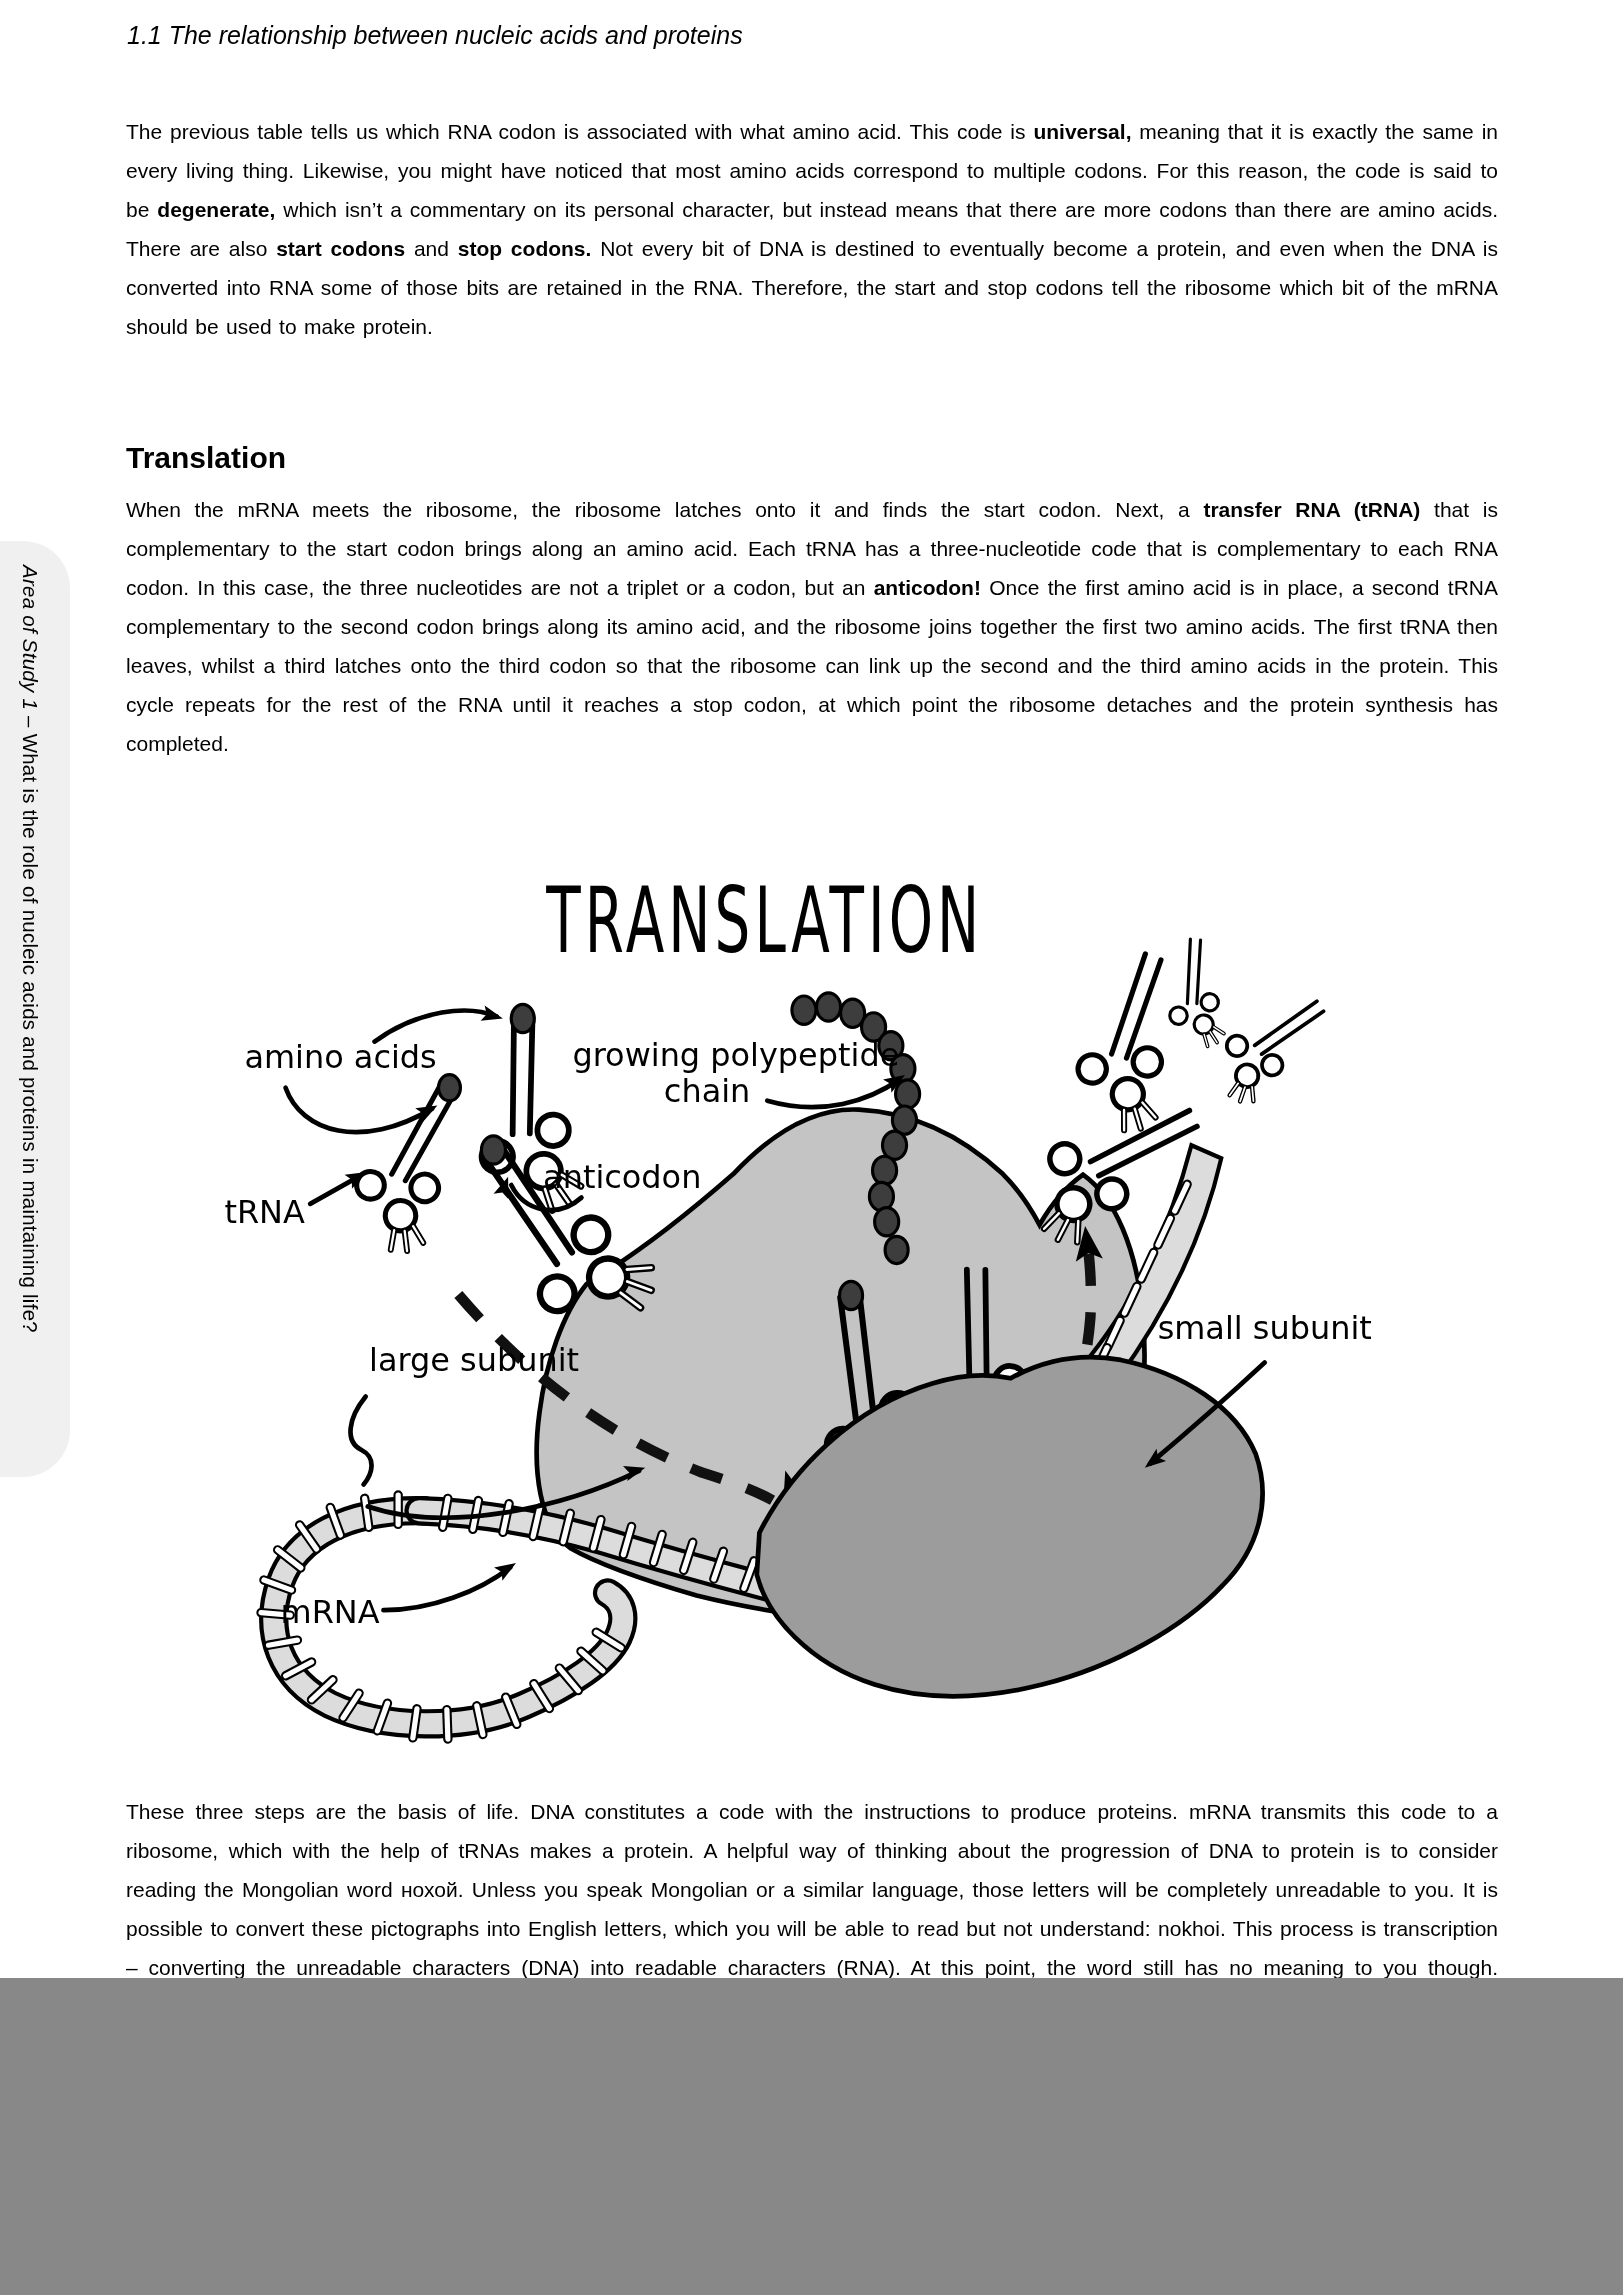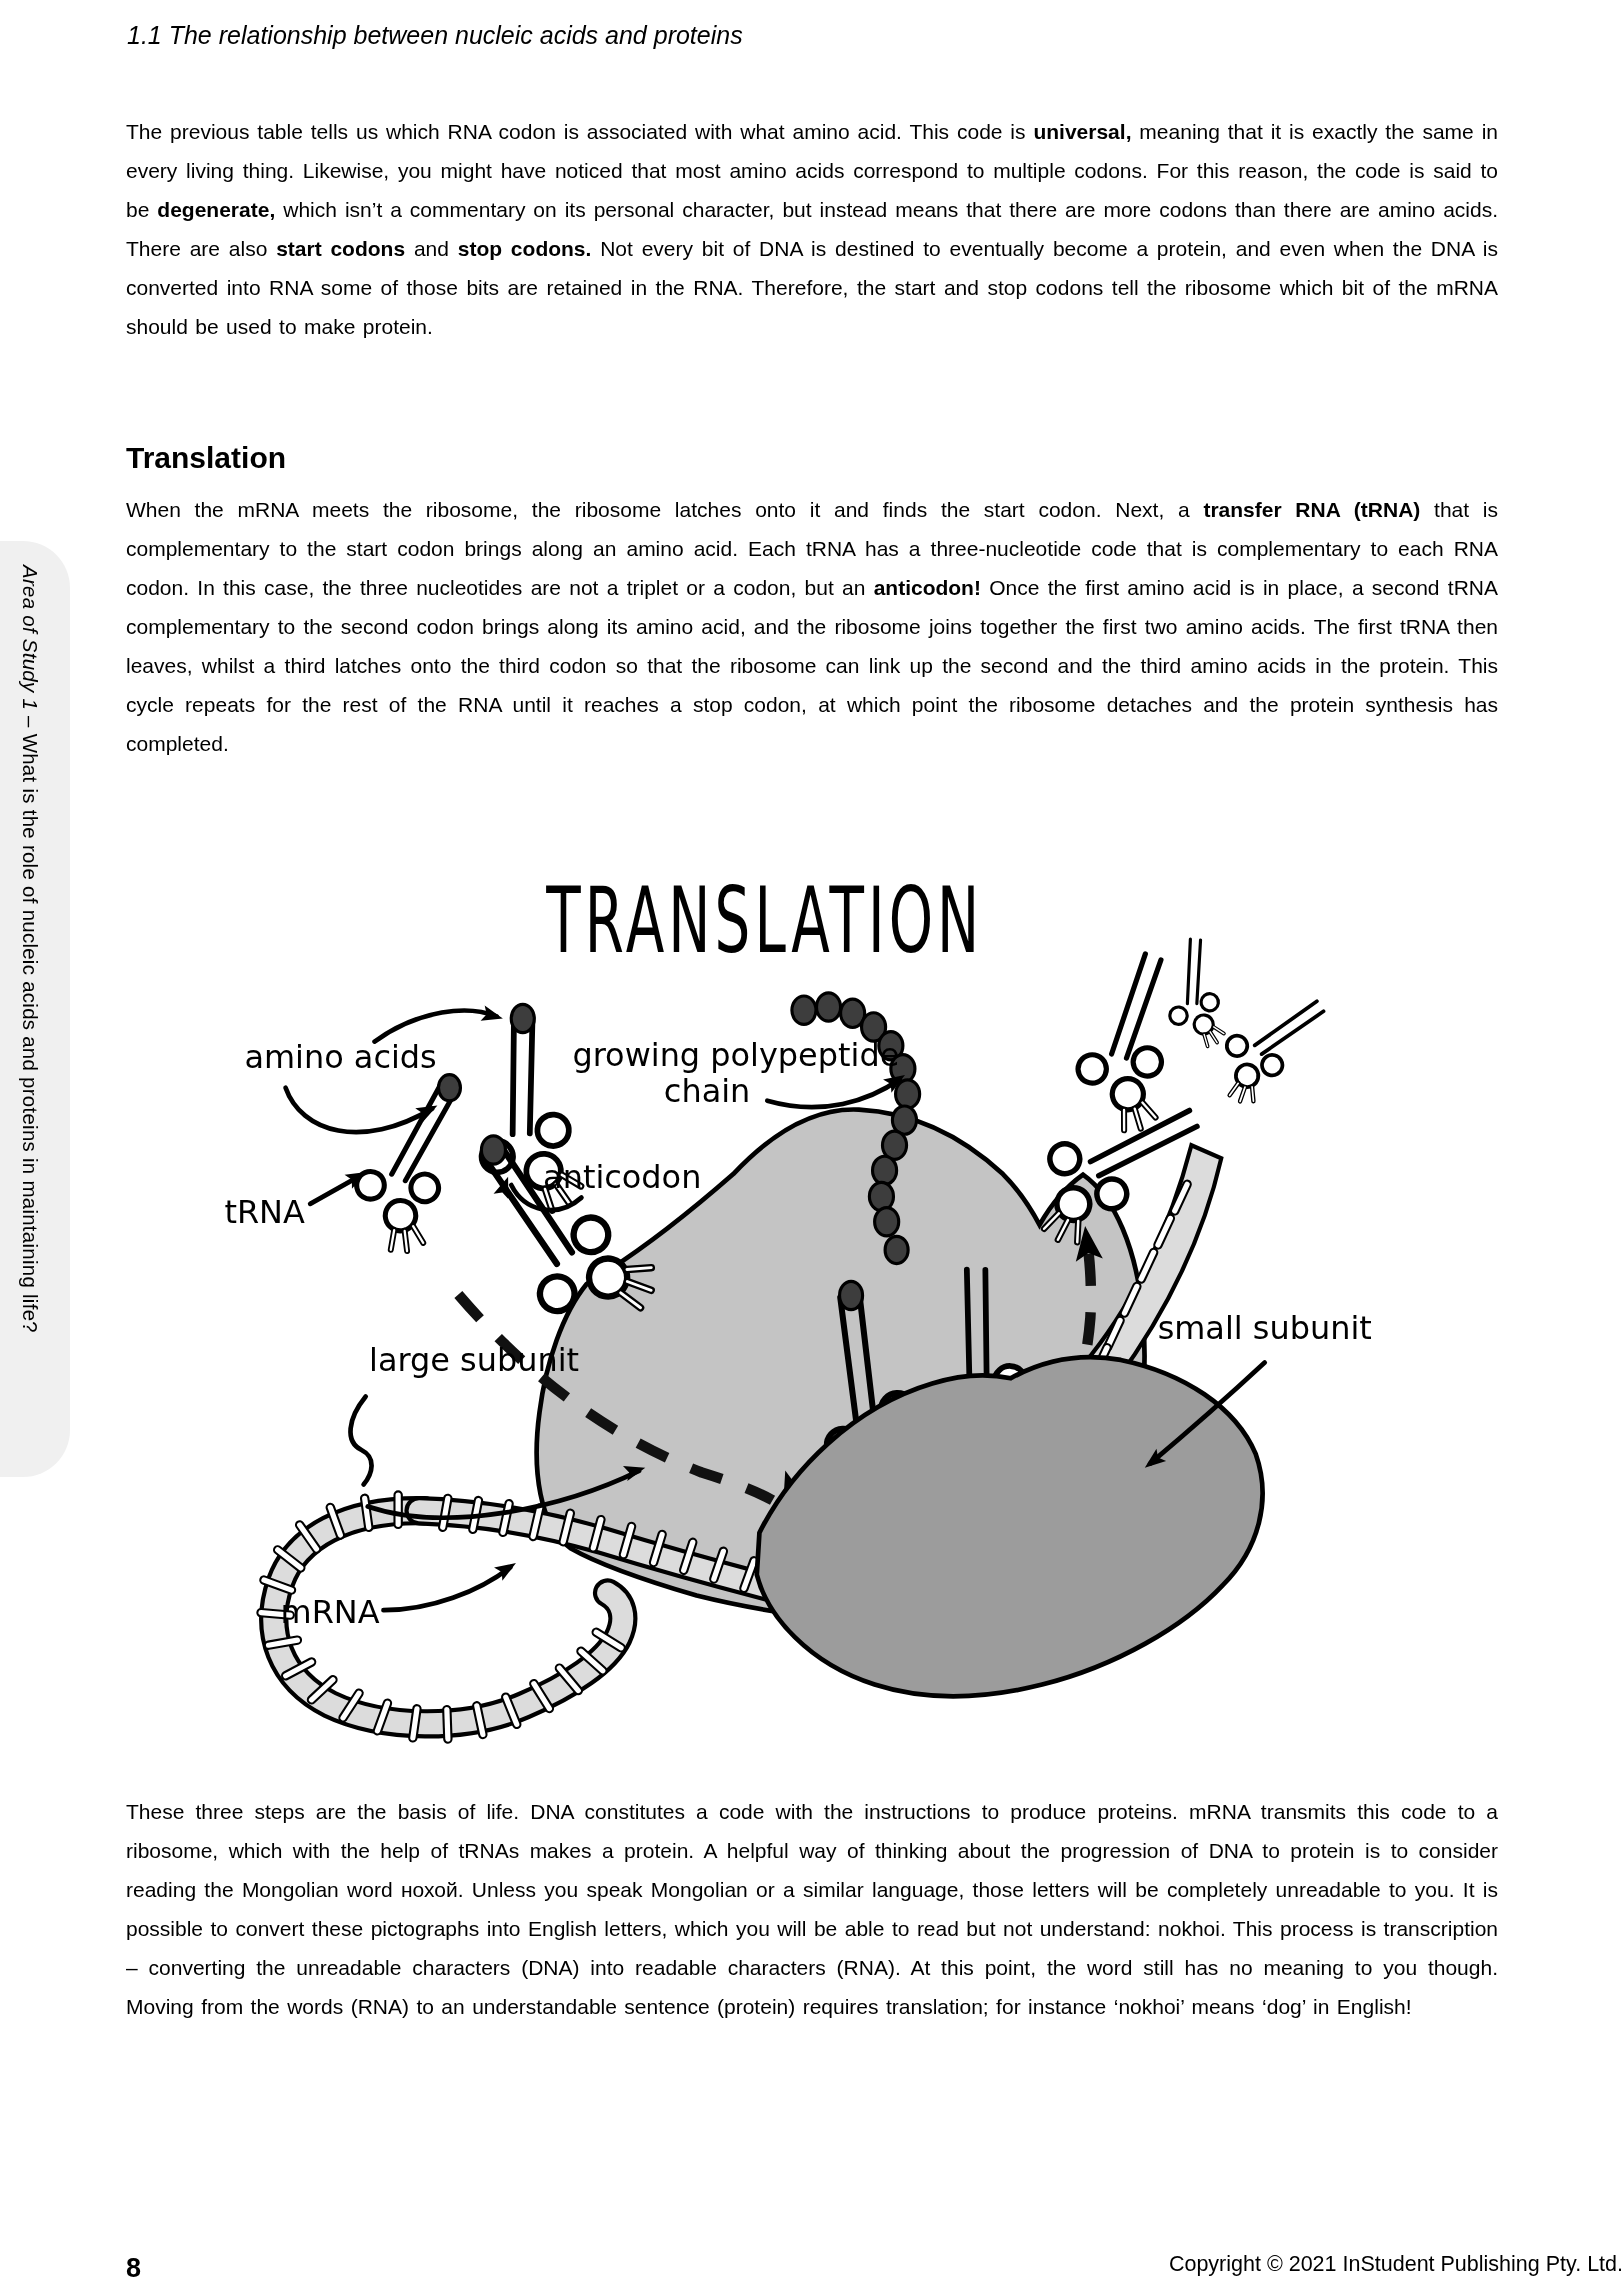--- a/index.html
+++ b/index.html
@@ -1,18 +1,18 @@
 <!DOCTYPE html>
 <html style="font-size:8.4px"><head>
 <meta charset="utf-8">
 <style>
   html,body{margin:0;padding:0;background:#888;}
   #page{
     position:relative;
-    width:1623px;height:2295px;
+    width:1623px;height:1978px;
     background:#ffffff;
     font-family:"Liberation Sans", sans-serif;
     color:#000;
     overflow:hidden;
   }
   .b{font-weight:bold;}
   .i{font-style:italic;}
   .serif{font-family:Liberation Sans, sans-serif;}
   #running-header{
     position:absolute;left:127px;top:21px;

